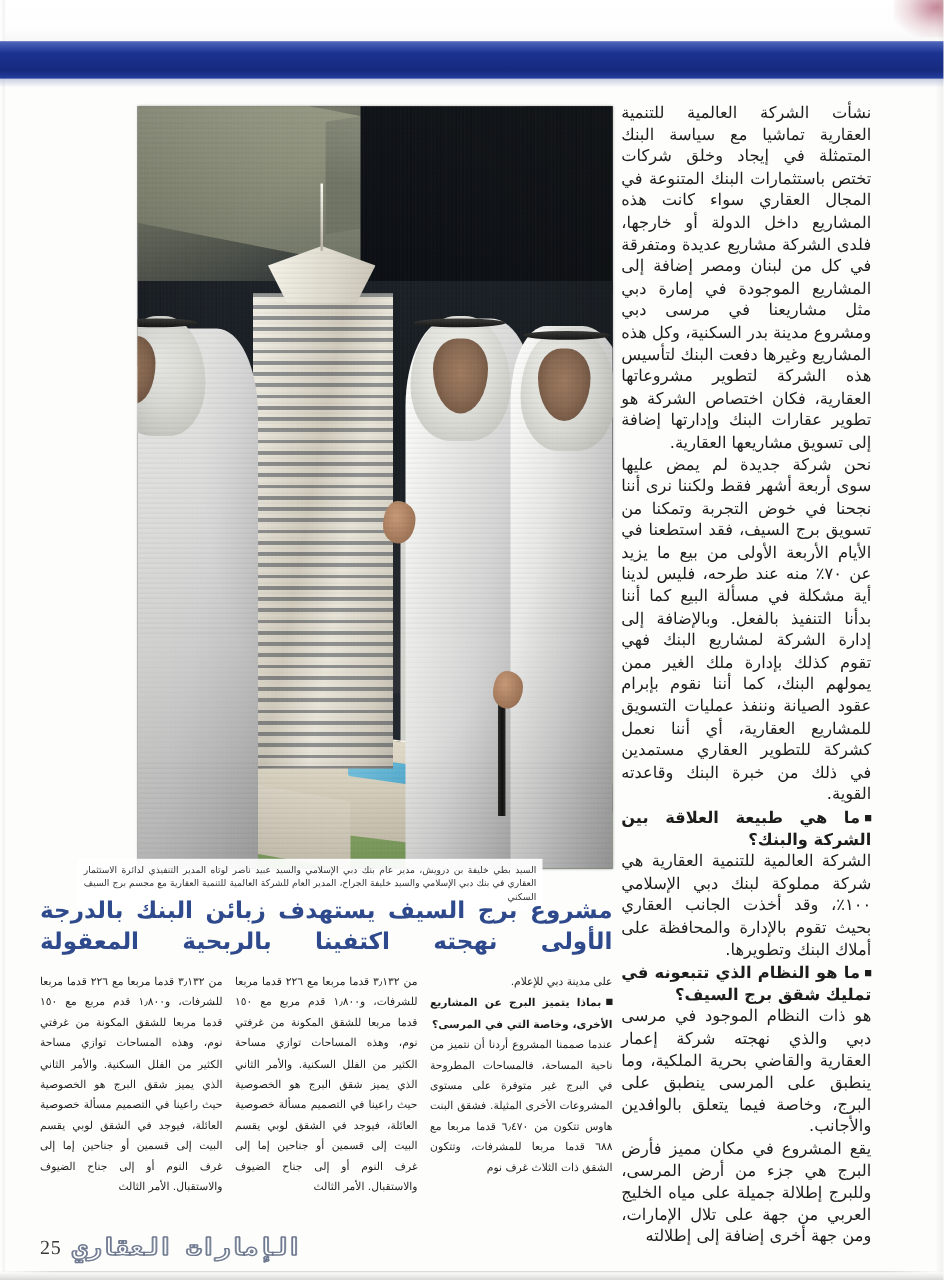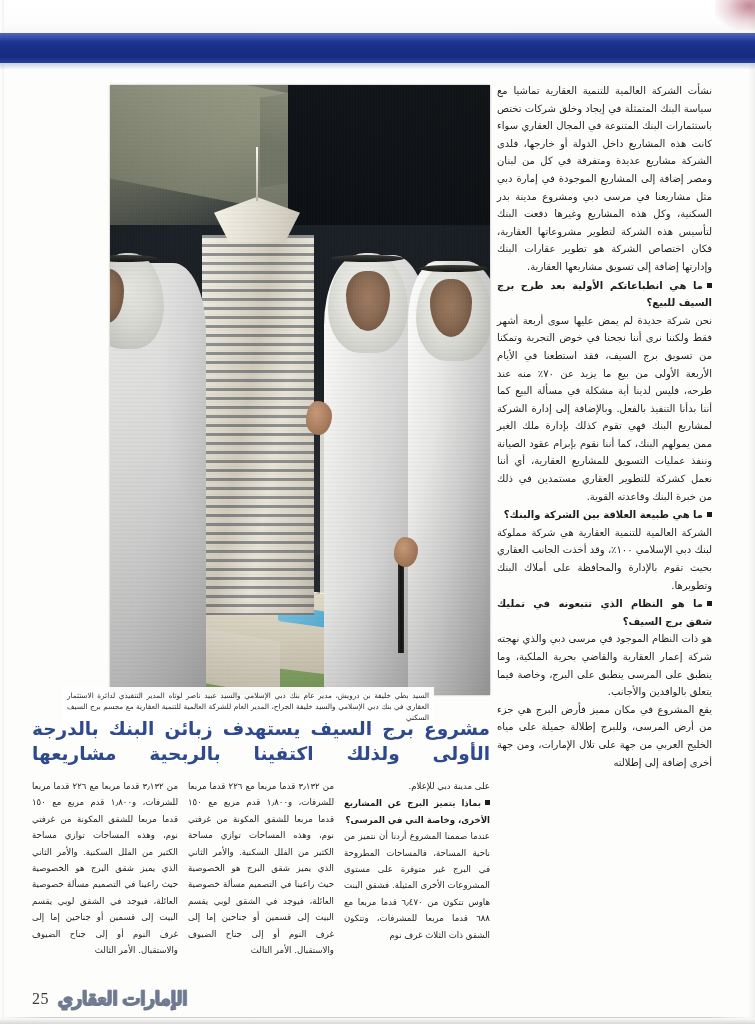--- a/index.html
+++ b/index.html
@@ -265,22 +265,22 @@
   }
 
   
   .col-right {
     position: absolute;
     left: 497px; top: 82px;
     width: 215px;
     direction: rtl;
   }
   .col-right p {
-    margin: 0 0 0 0;
-    font-size: 10px;
+    margin: 0 15px 0 0;
+    font-size: 13px;
     line-height: 17.6px;
     color: #1d1d1d;
     text-align: justify;
     text-align-last: right;
   }
   .q {
     font-weight: bold;
     color: #111111;
     margin-top: 1px !important;
   }
@@ -356,21 +356,21 @@
     font-size: 19px;
     font-weight: bold;
     color: #ffffff;
     -webkit-text-stroke: 1.1px #6f7a90;
     text-shadow:
       0 0 0 #fff,
       1px 0 0 #8d97aa,
       -1px 0 0 #8d97aa;
     letter-spacing: 1.5px;
     direction: rtl;
-    font-family: Liberation Serif, serif;
+    font-family: Liberation Mono, monospace;
   }
   .footer-rule {
     position: absolute;
     left: 0; bottom: 6px;
     width: 755px; height: 1px;
     background: linear-gradient(90deg, rgba(120,120,120,0) 0%, rgba(120,120,120,0.35) 6%, rgba(120,120,120,0.35) 94%, rgba(120,120,120,0) 100%);
   }
 </style>
 </head>
 <body>
@@ -447,32 +447,31 @@
     <div class="ph-vignette"></div>
     <div class="ph-grain"></div>
   </div>
 
   <div class="caption-box">
     <p>السيد بطي خليفة بن درويش، مدير عام بنك دبي الإسلامي والسيد عبيد ناصر لوتاه المدير التنفيذي لدائرة الاستثمار العقاري في بنك دبي الإسلامي والسيد خليفة الجراح، المدير العام للشركة العالمية للتنمية العقارية مع مجسم برج السيف السكني</p>
   </div>
 
   <div class="col-right" id="right-col">
       <p>نشأت الشركة العالمية للتنمية العقارية تماشيا مع سياسة البنك المتمثلة في إيجاد وخلق شركات تختص باستثمارات البنك المتنوعة في المجال العقاري سواء كانت هذه المشاريع داخل الدولة أو خارجها، فلدى الشركة مشاريع عديدة ومتفرقة في كل من لبنان ومصر إضافة إلى المشاريع الموجودة في إمارة دبي مثل مشاريعنا في مرسى دبي ومشروع مدينة بدر السكنية، وكل هذه المشاريع وغيرها دفعت البنك لتأسيس هذه الشركة لتطوير مشروعاتها العقارية، فكان اختصاص الشركة هو تطوير عقارات البنك وإدارتها إضافة إلى تسويق مشاريعها العقارية.</p>
-      <p class="q"><span class="bullet"></span><span>ما هي انطباعاتكم الأولية بعد طرح برج السيف للبيع؟</span></p>
       <p>نحن شركة جديدة لم يمض عليها سوى أربعة أشهر فقط ولكننا نرى أننا نجحنا في خوض التجربة وتمكنا من تسويق برج السيف، فقد استطعنا في الأيام الأربعة الأولى من بيع ما يزيد عن ٧٠٪ منه عند طرحه، فليس لدينا أية مشكلة في مسألة البيع كما أننا بدأنا التنفيذ بالفعل. وبالإضافة إلى إدارة الشركة لمشاريع البنك فهي تقوم كذلك بإدارة ملك الغير ممن يمولهم البنك، كما أننا نقوم بإبرام عقود الصيانة وننفذ عمليات التسويق للمشاريع العقارية، أي أننا نعمل كشركة للتطوير العقاري مستمدين في ذلك من خبرة البنك وقاعدته القوية.</p>
       <p class="q"><span class="bullet"></span><span>ما هي طبيعة العلاقة بين الشركة والبنك؟</span></p>
       <p>الشركة العالمية للتنمية العقارية هي شركة مملوكة لبنك دبي الإسلامي ١٠٠٪، وقد أخذت الجانب العقاري بحيث تقوم بالإدارة والمحافظة على أملاك البنك وتطويرها.</p>
       <p class="q"><span class="bullet"></span><span>ما هو النظام الذي تتبعونه في تمليك شقق برج السيف؟</span></p>
       <p>هو ذات النظام الموجود في مرسى دبي والذي نهجته شركة إعمار العقارية والقاضي بحرية الملكية، وما ينطبق على المرسى ينطبق على البرج، وخاصة فيما يتعلق بالوافدين والأجانب.</p>
       <p>يقع المشروع في مكان مميز فأرض البرج هي جزء من أرض المرسى، وللبرج إطلالة جميلة على مياه الخليج العربي من جهة على تلال الإمارات، ومن جهة أخرى إضافة إلى إطلالته</p>
     </div>
 
   <div class="headline">
     <span class="hl-line">مشروع برج السيف يستهدف زبائن البنك بالدرجة</span>
-    <span class="hl-line">الأولى ولذلك اكتفينا بالربحية مشاريعها</span>
+    <span class="hl-line">الأولى نهجته اكتفينا بالربحية المعقولة</span>
   </div>
 
   <div class="cols-bottom" id="bottom-cols">
       <div class="bcol">
         <p>على مدينة دبي للإعلام.</p>
         <p class="q"><span class="bullet"></span><span>بماذا يتميز البرج عن المشاريع الأخرى، وخاصة التي في المرسى؟</span></p>
         <p>عندما صممنا المشروع أردنا أن نتميز من ناحية المساحة، فالمساحات المطروحة في البرج غير متوفرة على مستوى المشروعات الأخرى المثيلة. فشقق البنت هاوس تتكون من ٦٫٤٧٠ قدما مربعا مع ٦٨٨ قدما مربعا للمشرفات، وتتكون الشقق ذات الثلاث غرف نوم</p>
       </div>
       <div class="bcol">
         <p>من ٣٫١٣٢ قدما مربعا مع ٢٢٦ قدما مربعا للشرفات، و١٫٨٠٠ قدم مربع مع ١٥٠ قدما مربعا للشقق المكونة من غرفتي نوم، وهذه المساحات توازي مساحة الكثير من الفلل السكنية. والأمر الثاني الذي يميز شقق البرج هو الخصوصية حيث راعينا في التصميم مسألة خصوصية العائلة، فيوجد في الشقق لوبي يقسم البيت إلى قسمين أو جناحين إما إلى غرف النوم أو إلى جناح الضيوف والاستقبال. الأمر الثالث</p>

